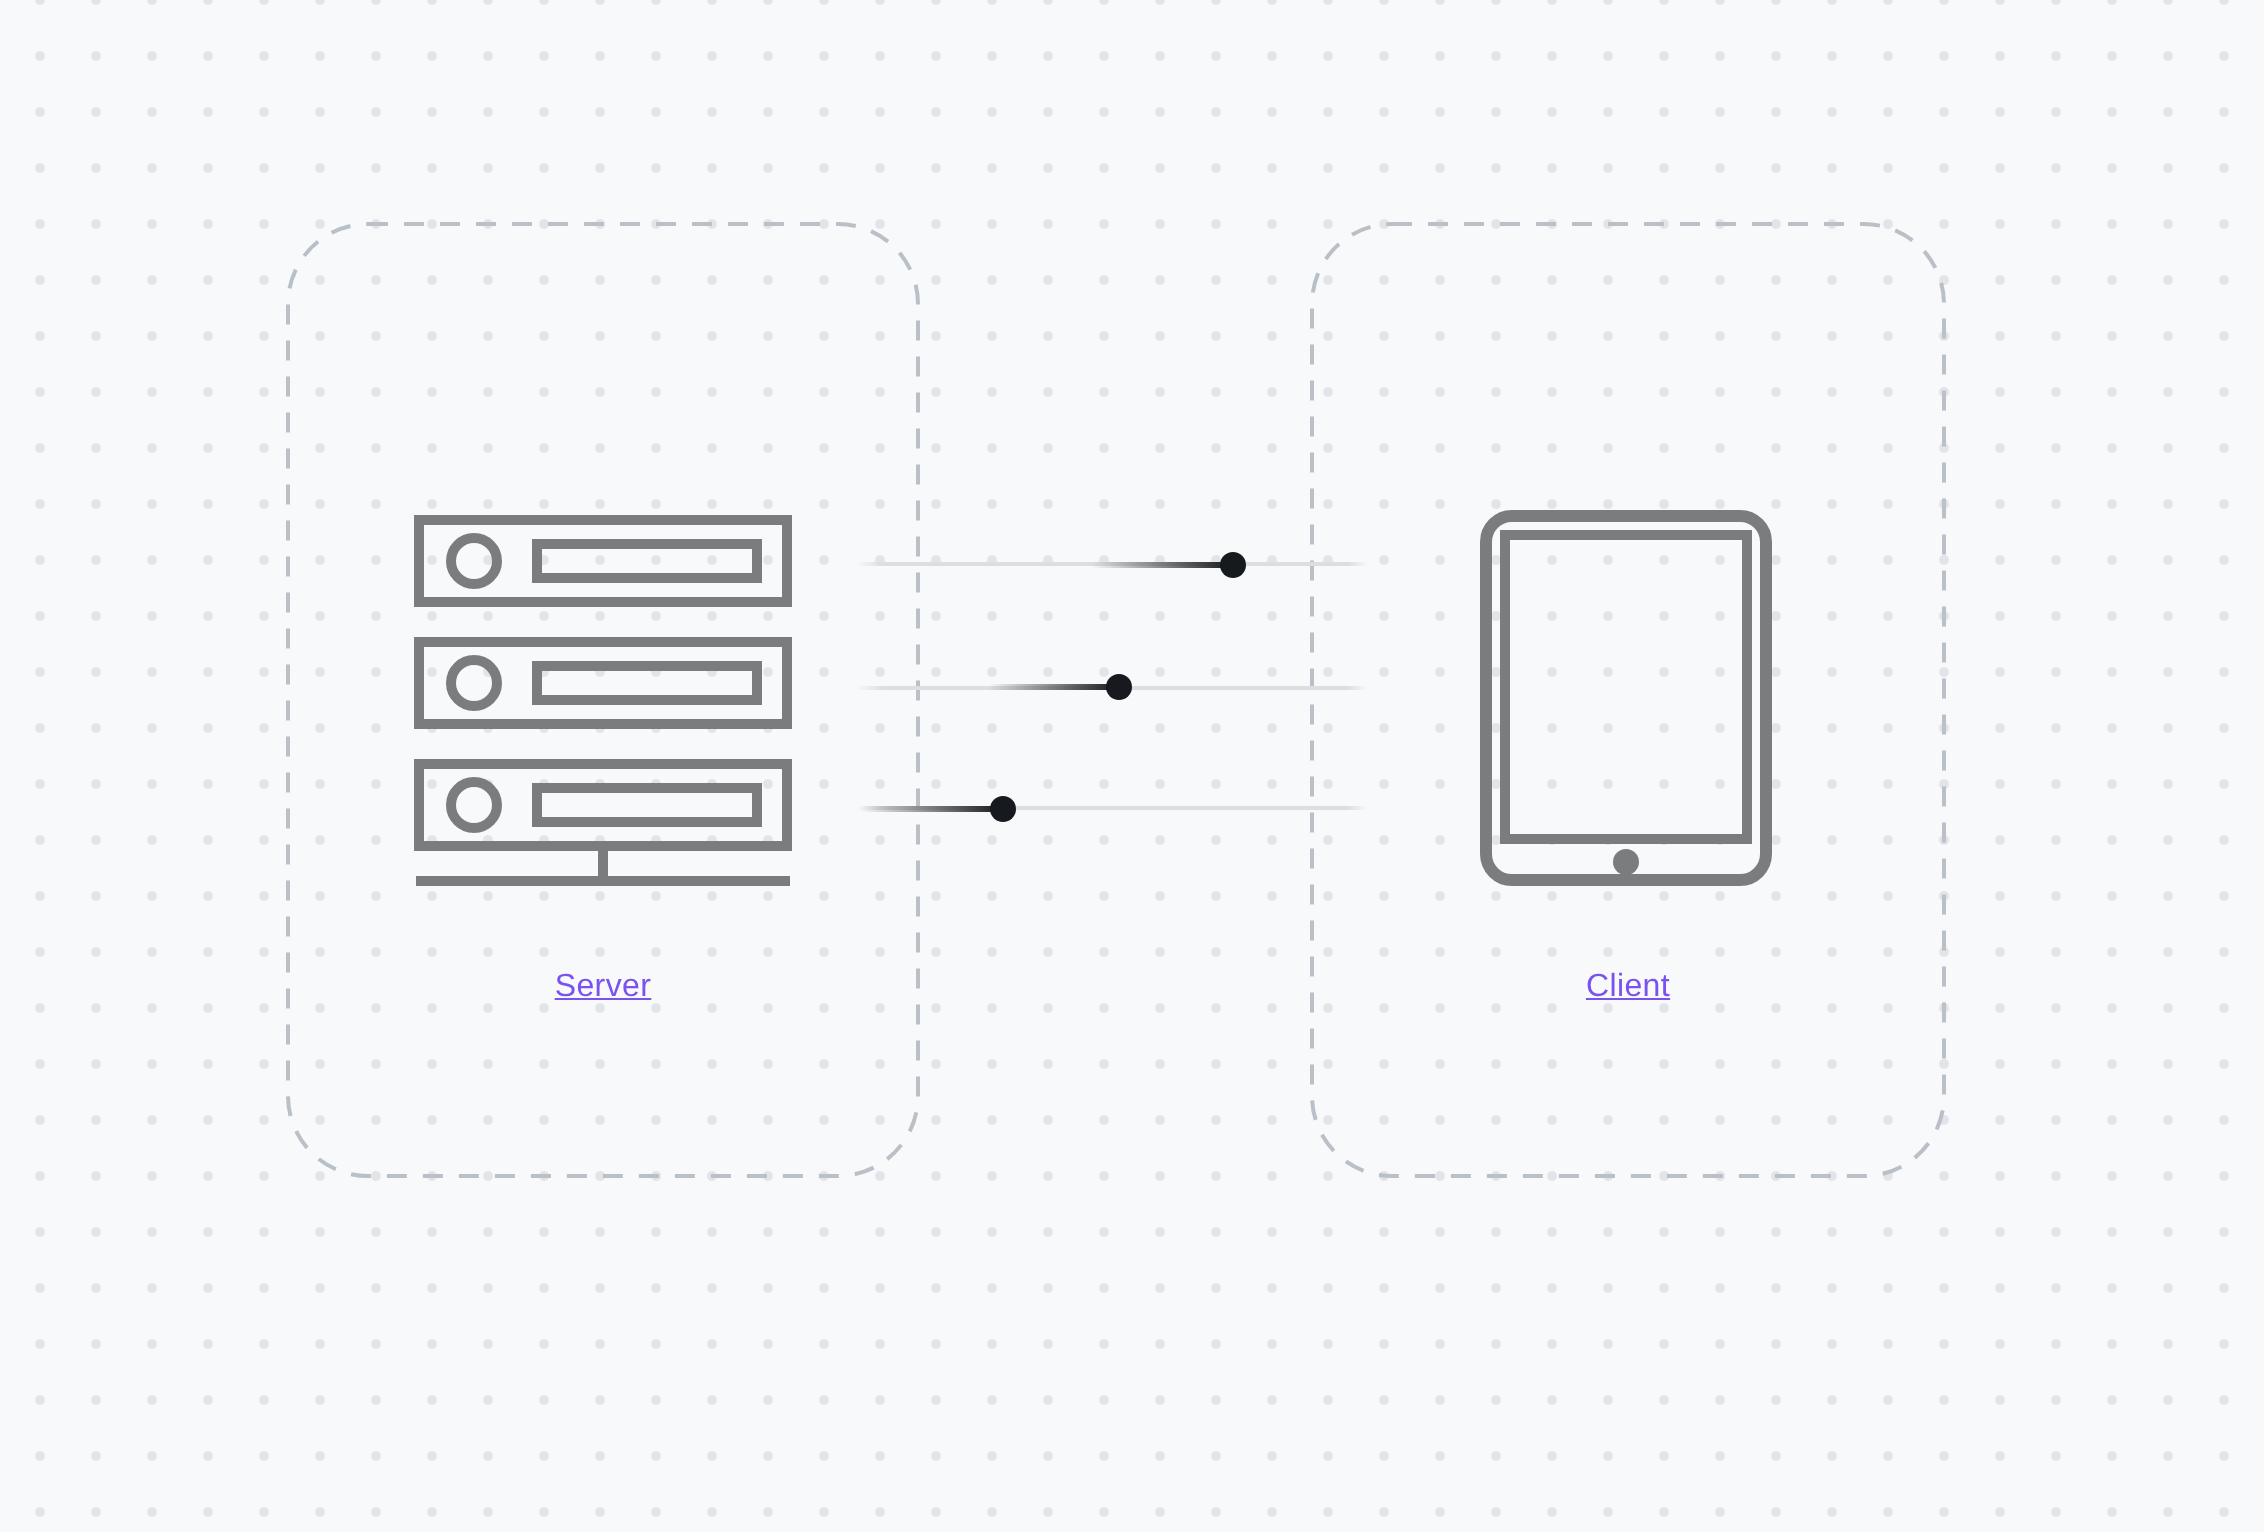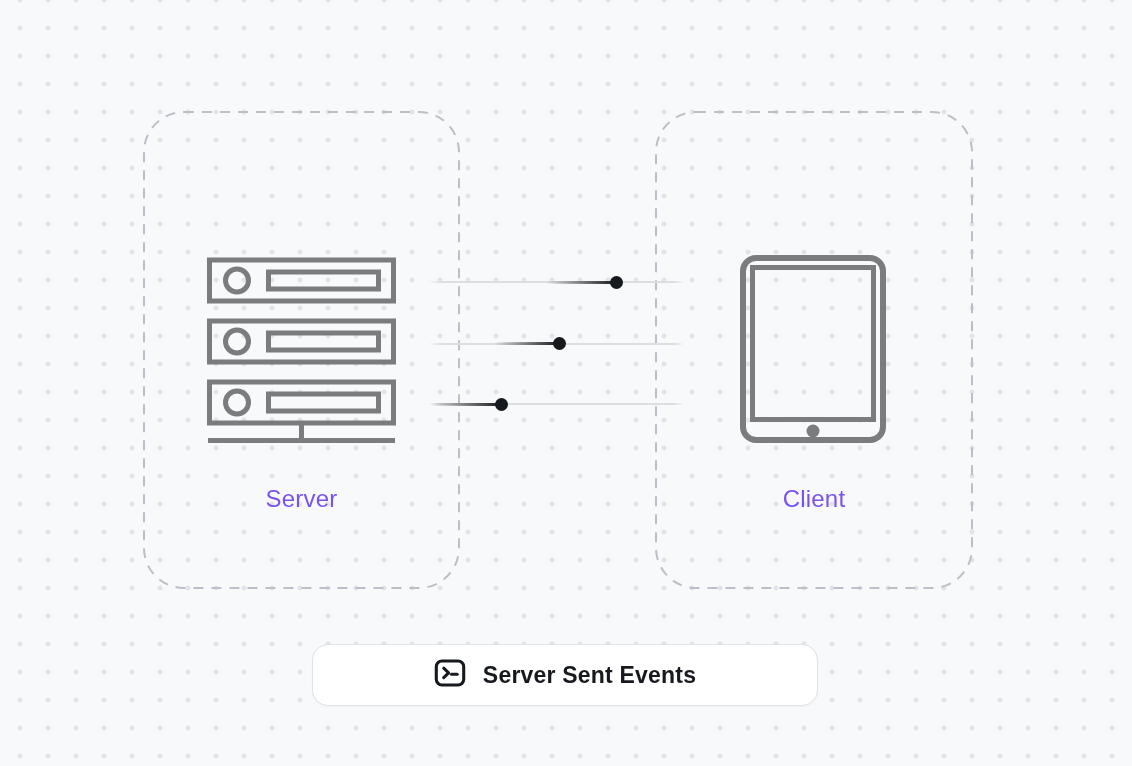--- a/index.html
+++ b/index.html
@@ -23,24 +23,25 @@
   }
   .dashed-box svg { display: block; }
   .node-icon {
     position: absolute;
     color: var(--icon-gray, #7a7c7d);
   }
   .node-label {
     position: absolute;
     top: 485px;
     text-align: center;
-    font-size: 24px;
+    font-size: 16px;
     font-weight: 500;
     letter-spacing: 0.2px;
     color: var(--accent, #7a52f0);
+    text-decoration: underline;
   }
   .label-server { left: 143px; width: 317px; }
   .label-client { left: 655px; width: 318px; text-align: center; }
 
   .stream {
     position: absolute;
     left: 428px;
     width: 256px;
     height: 14px;
   }
@@ -160,24 +161,14 @@
     <div class="stream-line"></div>
     <div class="stream-trail"></div>
     <div class="stream-dot"></div>
   </div>
   <div class="stream stream-3">
     <div class="stream-line"></div>
     <div class="stream-trail"></div>
     <div class="stream-dot"></div>
   </div>
 
-  <div class="sse-badge">
-    <span class="badge-icon">
-      <svg width="32" height="32" viewBox="0 0 28 28" fill="none" stroke="currentColor" stroke-width="2.7" stroke-linecap="round" stroke-linejoin="round">
-        <rect x="2" y="3.5" width="24" height="21" rx="5"></rect>
-        <path d="M8.5 9.8 L12.8 13.9 L8.5 18"></path>
-        <path d="M15.3 15.1 L20.3 15.1"></path>
-      </svg>
-    </span>
-    <span class="badge-label">Server Sent Events</span>
-  </div>
 
 </div>
 
 </body></html>

